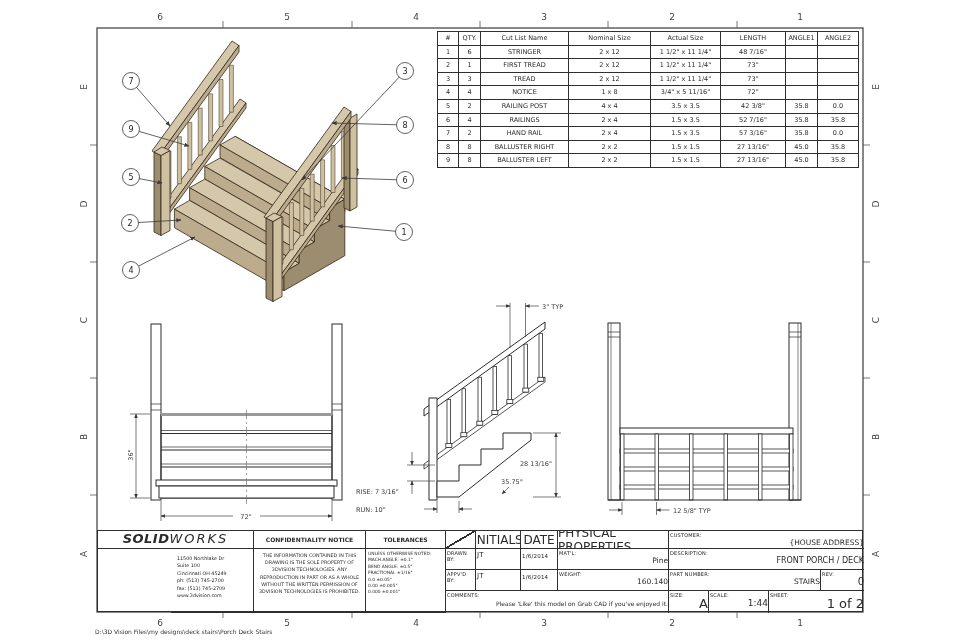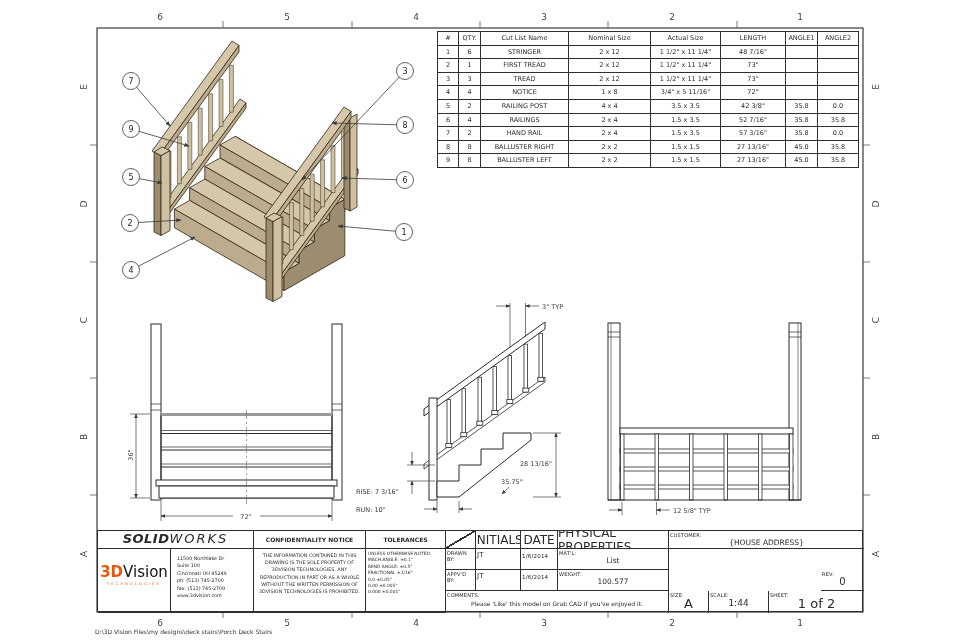--- a/index.html
+++ b/index.html
@@ -14,21 +14,21 @@
   
   .cutlist{position:absolute;left:437px;top:31px;}
   .cutlist table{border-collapse:collapse;table-layout:fixed;width:421px;}
   .cutlist th,.cutlist td{border:1px solid #2f2f2f;font-size:6.5px;font-weight:normal;
       text-align:center;padding:0 1px;height:12.6px;line-height:1;white-space:nowrap;overflow:hidden;}
 
   
   .tb{position:absolute;left:97px;top:530px;width:766px;height:82px;border:1px solid #2f2f2f;box-sizing:border-box;}
   .tb .cell{position:absolute;box-sizing:border-box;border-right:1px solid #2f2f2f;border-bottom:1px solid #2f2f2f;overflow:hidden;}
   .tb .lbl{position:absolute;left:1px;top:1px;font-size:5px;letter-spacing:.2px;color:#222;}
-  .tb .val{position:absolute;left:0;right:0;top:55%;transform:translateY(-50%);text-align:center;font-size:7.5px;}
+  .tb .val{position:absolute;left:0;right:0;top:55%;transform:translateY(-50%);text-align:right;font-size:7.5px;}
   .sw{display:flex;align-items:center;justify-content:center;font-size:13px;font-style:italic;letter-spacing:.5px;}
   .sw .b{font-weight:bold;}
   .sw .l{font-weight:300;letter-spacing:2px;}
   .v3d{text-align:center;font-size:15px;font-weight:bold;margin-top:14px;}
   .v3d .orange{color:#e8590e;}
   .v3d .blk{font-weight:normal;color:#111;}
   .vtag{text-align:center;font-size:3.5px;color:#e8590e;letter-spacing:2.2px;margin-top:1px;}
   .addr{font-size:4.8px;line-height:1.55;text-align:left;padding:6px 0 0 6px;color:#222;}
   .hdr{height:17px;line-height:17px;text-align:center;font-size:6px;font-weight:bold;border-bottom:1px solid #2f2f2f;}
   .conf-body{font-size:4.8px;text-align:center;padding:3px 3px;line-height:1.5;}
@@ -419,24 +419,20 @@
   </table>
 </div>
 
 <div class="tb">
   <div class="cell" style="left:0;top:0;width:156px;height:18px">
     <div class="sw">
           <span class="b">SOLID</span>
           <span class="l">WORKS</span>
         </div>
   </div>
-  <div class="cell" style="left:0;top:18px;width:73px;height:64px">
-    <div class="v3d"><span class="orange">3D</span><span class="blk">Vision</span></div>
-    <div class="vtag">TECHNOLOGIES</div>
-  </div>
   <div class="cell addr" style="left:73px;top:18px;width:83px;height:64px">
         <div>11500 Northlake Dr</div>
         <div>Suite 100</div>
         <div>Cincinnati OH 45249</div>
         <div>ph: (513) 745-2700</div>
         <div>fax: (513) 745-2709</div>
         <div>www.3dvision.com</div>
       </div>
   <div class="cell" style="left:156px;top:0;width:112px;height:82px">
     <div class="hdr">CONFIDENTIALITY NOTICE</div>
@@ -468,43 +464,51 @@
         <span class="lbl">DRAWN BY:</span>
       </div>
   <div class="cell" style="left:378px;top:18px;width:45px;height:21px">
         <span class="lbl" style="font-size:7px;top:2px">JT</span>
       </div>
   <div class="cell" style="left:423px;top:18px;width:37px;height:21px">
         <span class="lbl" style="font-size:5.5px;top:4px">1/6/2014</span>
       </div>
   <div class="cell" style="left:460px;top:18px;width:111px;height:21px">
     <span class="lbl">MAT'L:</span>
-    <span class="val">List</span>
+    <span class="val">Pine</span>
   </div>
   <div class="cell" style="left:348px;top:39px;width:30px;height:21px">
         <span class="lbl">APPV'D BY:</span>
       </div>
   <div class="cell" style="left:378px;top:39px;width:45px;height:21px">
         <span class="lbl" style="font-size:7px;top:2px">JT</span>
       </div>
   <div class="cell" style="left:423px;top:39px;width:37px;height:21px">
         <span class="lbl" style="font-size:5.5px;top:4px">1/6/2014</span>
       </div>
   <div class="cell" style="left:460px;top:39px;width:111px;height:21px">
     <span class="lbl">WEIGHT:</span>
-    <span class="val">100.577</span>
+    <span class="val">160.140</span>
   </div>
   <div class="cell" style="left:348px;top:60px;width:223px;height:22px;border-bottom:none">
     <span class="lbl">COMMENTS:</span>
     <span class="val" style="font-size:6px">Please 'Like' this model on Grab CAD if you've enjoyed it.</span>
   </div>
   <div class="cell" style="left:571px;top:0;width:195px;height:18px;border-right:none">
     <span class="lbl">CUSTOMER:</span>
     <span class="val" style="top:62%">{HOUSE ADDRESS}</span>
   </div>
+  <div class="cell" style="left:571px;top:18px;width:195px;height:21px;border-right:none">
+    <span class="lbl">DESCRIPTION:</span>
+    <span class="val" style="font-size:8px">FRONT PORCH / DECK</span>
+  </div>
+  <div class="cell" style="left:571px;top:39px;width:152px;height:21px">
+    <span class="lbl">PART NUMBER:</span>
+    <span class="val">STAIRS</span>
+  </div>
   <div class="cell" style="left:723px;top:39px;width:43px;height:21px;border-right:none">
     <span class="lbl">REV:</span>
     <span class="val" style="font-size:10px">0</span>
   </div>
   <div class="cell" style="left:571px;top:60px;width:40px;height:22px;border-bottom:none">
     <span class="lbl">SIZE:</span>
     <span class="val" style="font-size:13px">A</span>
   </div>
   <div class="cell" style="left:611px;top:60px;width:60px;height:22px;border-bottom:none">
     <span class="lbl">SCALE:</span>

